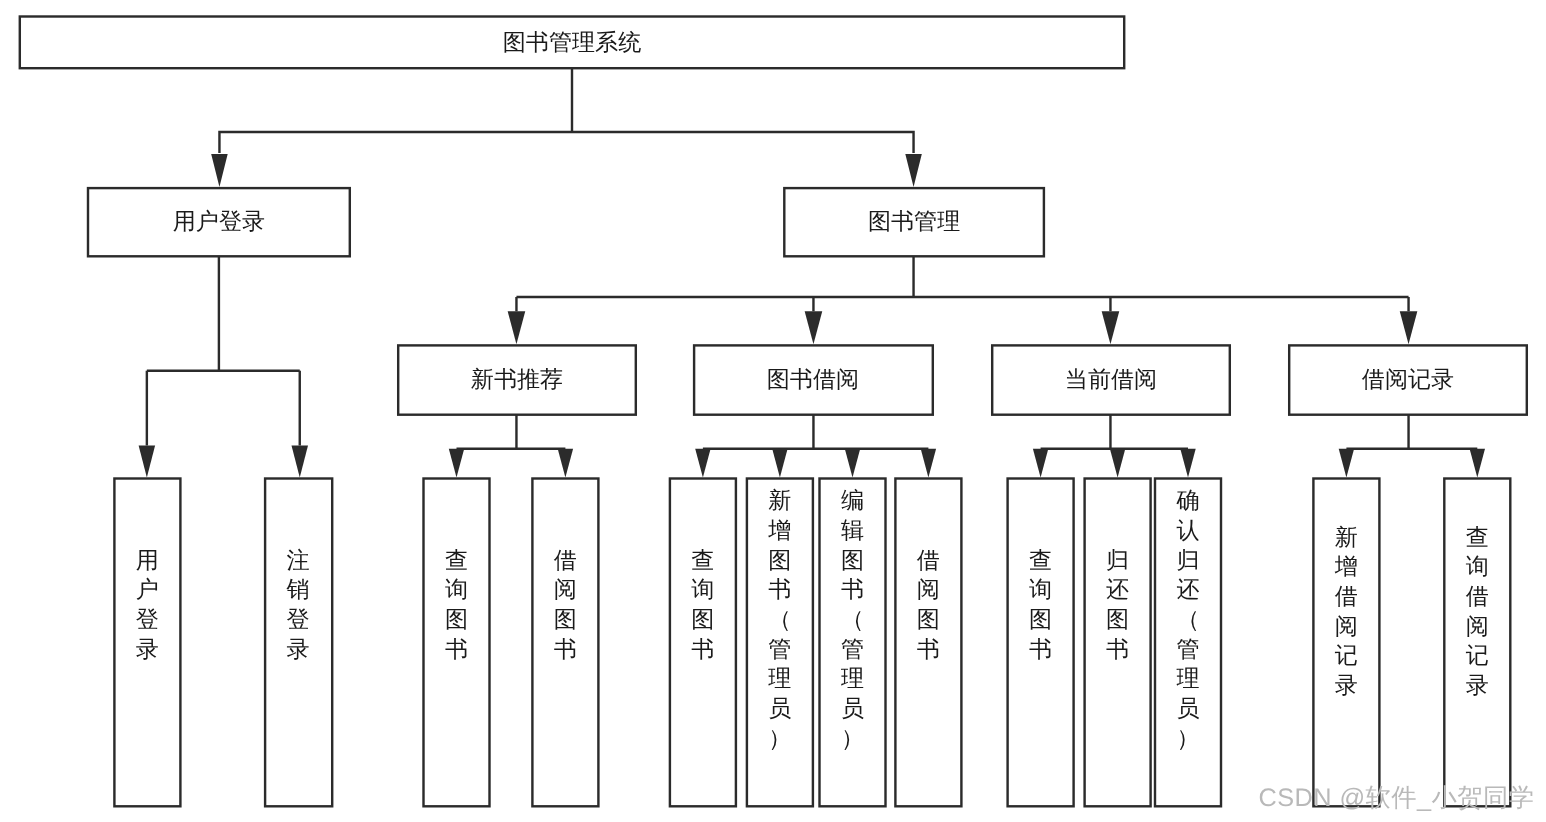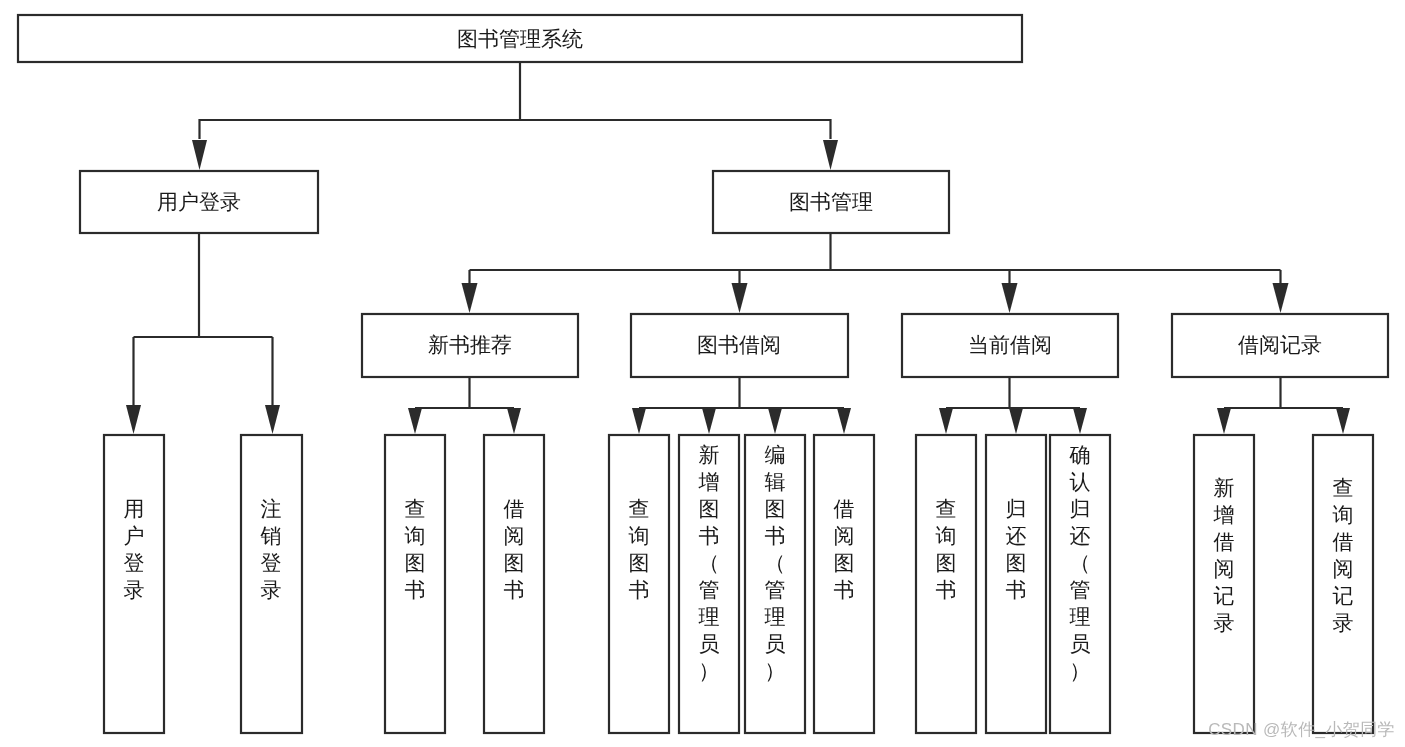--- a/index.html
+++ b/index.html
@@ -53,21 +53,21 @@
     font-family: "Liberation Sans", "DejaVu Sans", sans-serif;
     font-size: 21px;
     fill: #1a1a1a;
     text-anchor: middle;
   }
   .watermark {
     position: absolute;
     right: 10px;
     bottom: 6px;
     font-family: "Liberation Sans", "DejaVu Sans", sans-serif;
-    font-size: 17px;
+    font-size: 23px;
     color: #b9b9b9;
     letter-spacing: 0.4px;
     white-space: nowrap;
     pointer-events: none;
   }
 </style>
 </head>
 <body>
 
 <div id="diagram-root">

